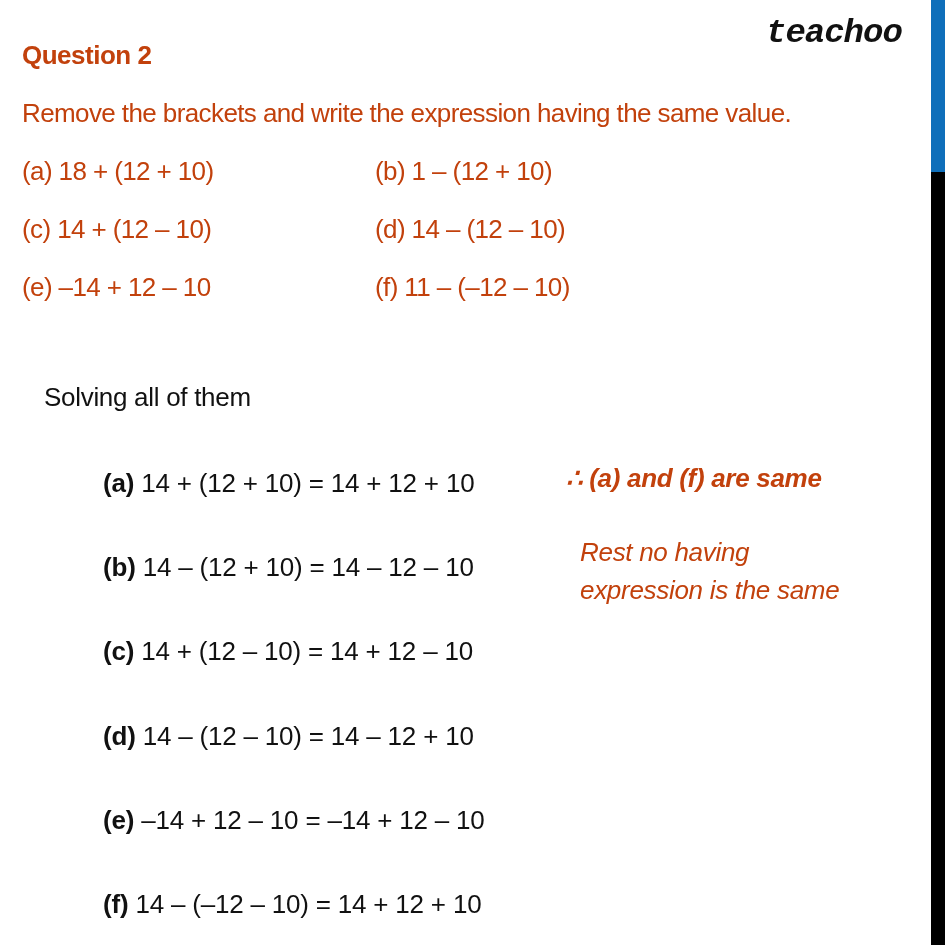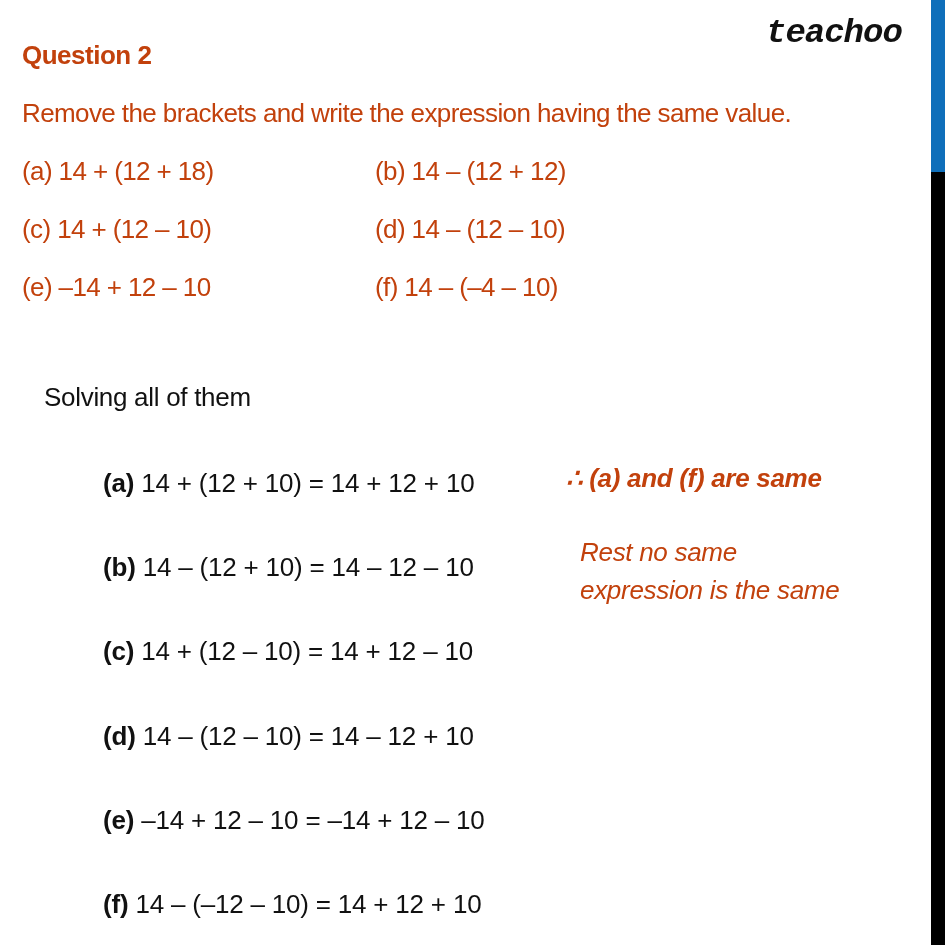--- a/index.html
+++ b/index.html
@@ -21,34 +21,34 @@
   .bar-black { position:absolute; left:931px; top:172px; width:14px; height:773px; background:#000; }
 </style>
 </head>
 <body>
 
 <div class="abs logo">teachoo</div>
 
 <div class="abs qtitle blue">Question 2</div>
 <div class="abs prompt blue">Remove the brackets and write the expression having the same value.</div>
 
-<div class="abs opt blue" style="left:22px;top:156px;">(a) 14 + (12 + 18)</div>
-<div class="abs opt blue" style="left:375px;top:156px;">(b) 14 – (12 + 12)</div>
+<div class="abs opt blue" style="left:22px;top:156px;">(a) 18 + (12 + 10)</div>
+<div class="abs opt blue" style="left:375px;top:156px;">(b) 1 – (12 + 10)</div>
 <div class="abs opt blue" style="left:22px;top:214px;text-align:center;">(c) 14 + (12 – 10)</div>
 <div class="abs opt blue" style="left:375px;top:214px;">(d) 14 – (12 – 10)</div>
 <div class="abs opt blue" style="left:22px;top:272px;">(e) –14 + 12 – 10</div>
-<div class="abs opt blue" style="left:375px;top:272px;">(f) 14 – (–4 – 10)</div>
+<div class="abs opt blue" style="left:375px;top:272px;">(f) 11 – (–12 – 10)</div>
 
 <div class="abs solving black">Solving all of them</div>
 
 <div class="abs sol black" style="top:468px;"><b>(a)</b><span> 14 + (12 + 10) = 14 + 12 + 10</span></div>
 <div class="abs sol black" style="top:552px;"><b>(b)</b><span> 14 – (12 + 10) = 14 – 12 – 10</span></div>
 <div class="abs sol black" style="top:636px;"><b>(c)</b><span> 14 + (12 – 10) = 14 + 12 – 10</span></div>
 <div class="abs sol black" style="top:721px;"><b>(d)</b><span> 14 – (12 – 10) = 14 – 12 + 10</span></div>
 <div class="abs sol black" style="top:805px;"><b>(e)</b><span> –14 + 12 – 10 = –14 + 12 – 10</span></div>
 <div class="abs sol black" style="top:889px;"><b>(f)</b><span> 14 – (–12 – 10) = 14 + 12 + 10</span></div>
 
 <div class="abs note blue" style="left:566px;top:463px;font-weight:bold;">∴ (a) and (f) are same</div>
-<div class="abs note blue" style="left:580px;top:537px;">Rest no same</div>
+<div class="abs note blue" style="left:580px;top:537px;">Rest no having</div>
 <div class="abs note blue" style="left:580px;top:575px;">expression is the same</div>
 
 <div class="bar-blue"></div>
 <div class="bar-black"></div>
 
 </body></html>

